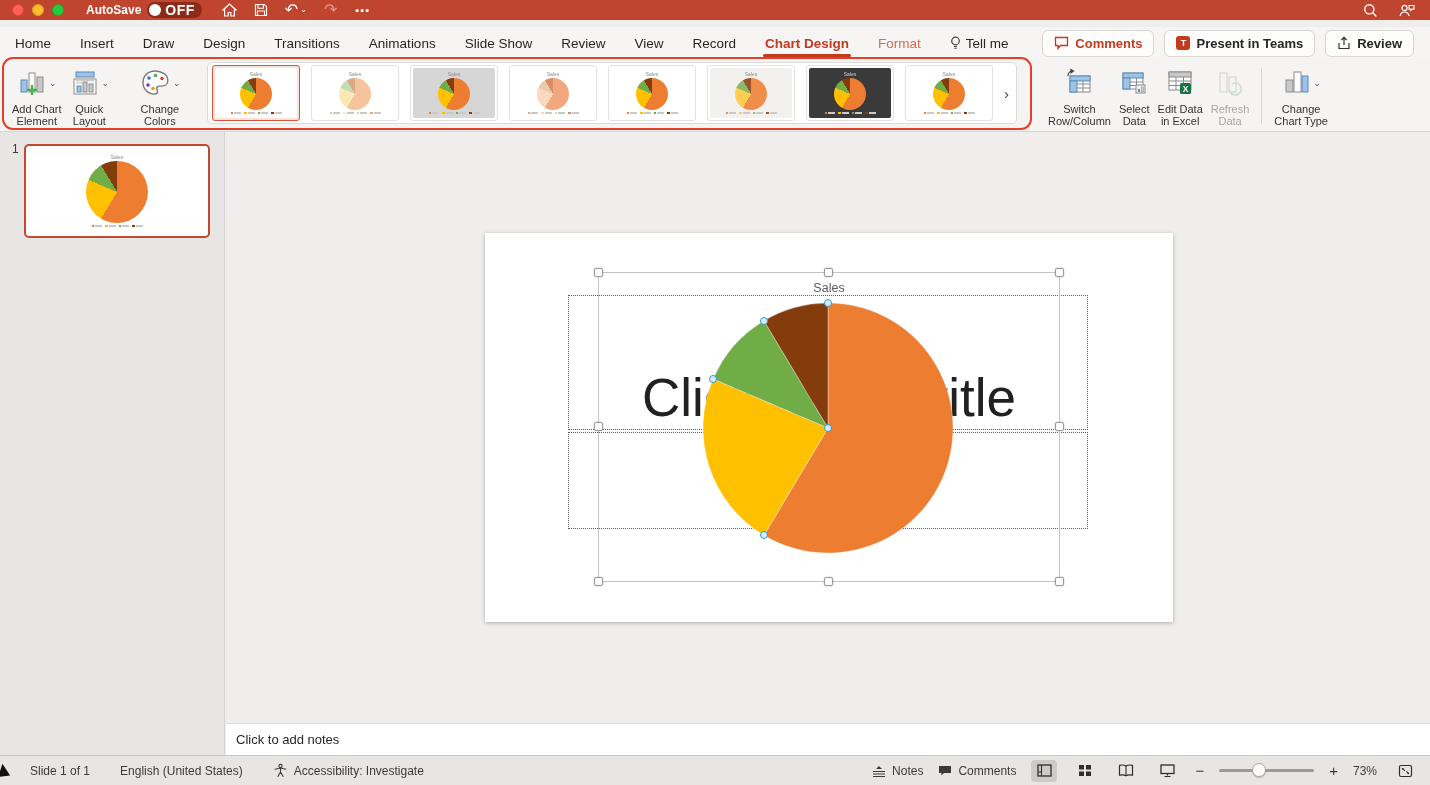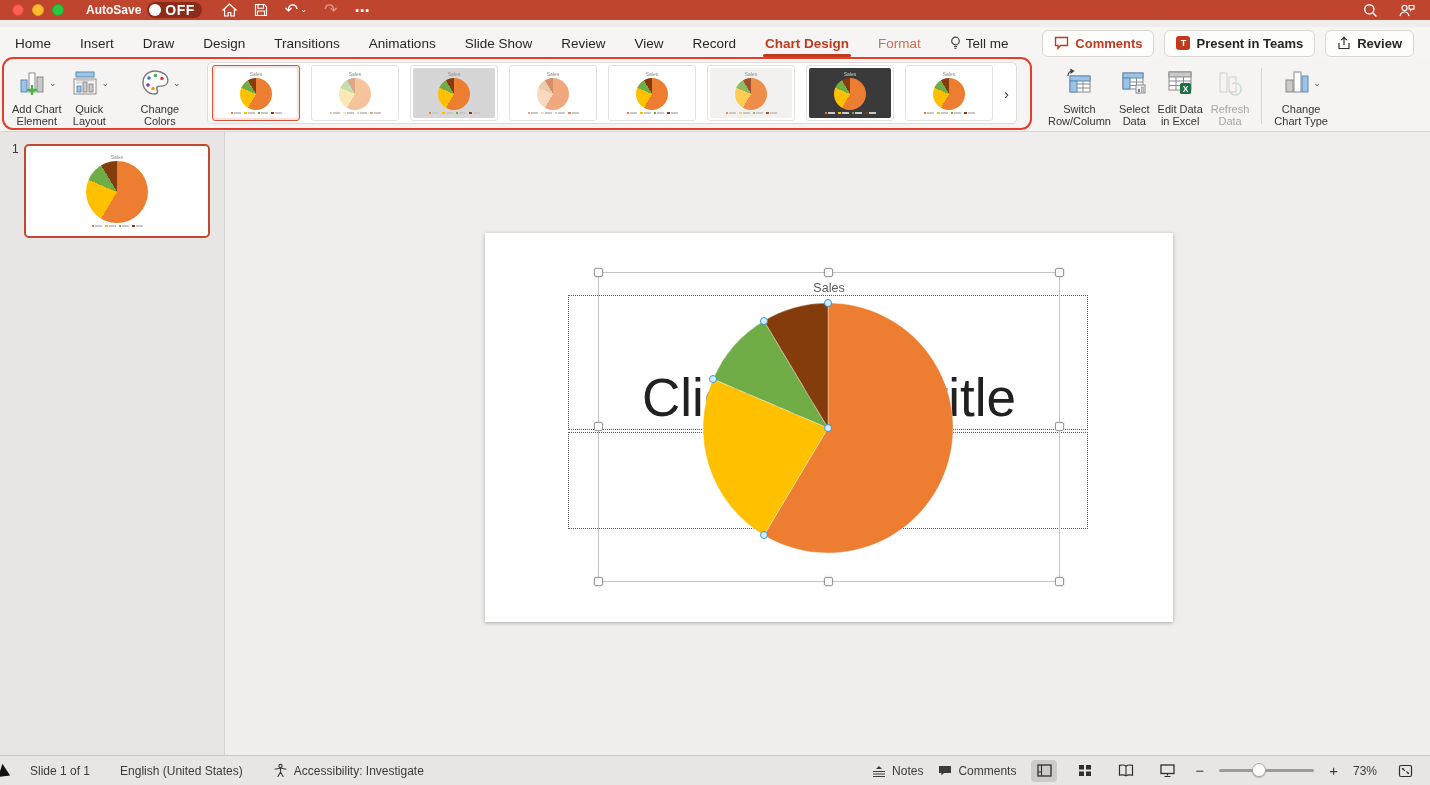--- a/index.html
+++ b/index.html
@@ -573,20 +573,23 @@
         <div class="hdl br"></div>
       </div>
     <div class="pt-handle" style="left: 339px; top: 191px;"></div>
         <div class="pt-handle" style="left: 339px; top: 66px;"></div>
         <div class="pt-handle" style="left: 274.888px; top: 298.306px;"></div>
         <div class="pt-handle" style="left: 224.059px; top: 141.872px;"></div>
         <div class="pt-handle" style="left: 274.888px; top: 83.6939px;"></div>
       </div>
   </div>
 
+  <div class="notesbar">
+    <span class="notes-text">Click to add notes</span>
+  </div>
 </div>
 
 <div class="statusbar">
   <div class="sb-left">
     <span class="sb-item">Slide 1 of 1</span>
     <span class="sb-item">English (United States)</span>
     <span class="sb-item">
       <svg width="15" height="15" viewBox="0 0 15 15">
           <circle cx="7.5" cy="3" r="1.6" fill="none" stroke="#3B3B3B" stroke-width="1.1"></circle>
           <path d="M2 6.2 7.5 5l5.5 1.2M7.5 5v4l-2.6 4.5M7.5 9l2.6 4.5" fill="none" stroke="#3B3B3B" stroke-width="1.1" stroke-linecap="round"></path>

